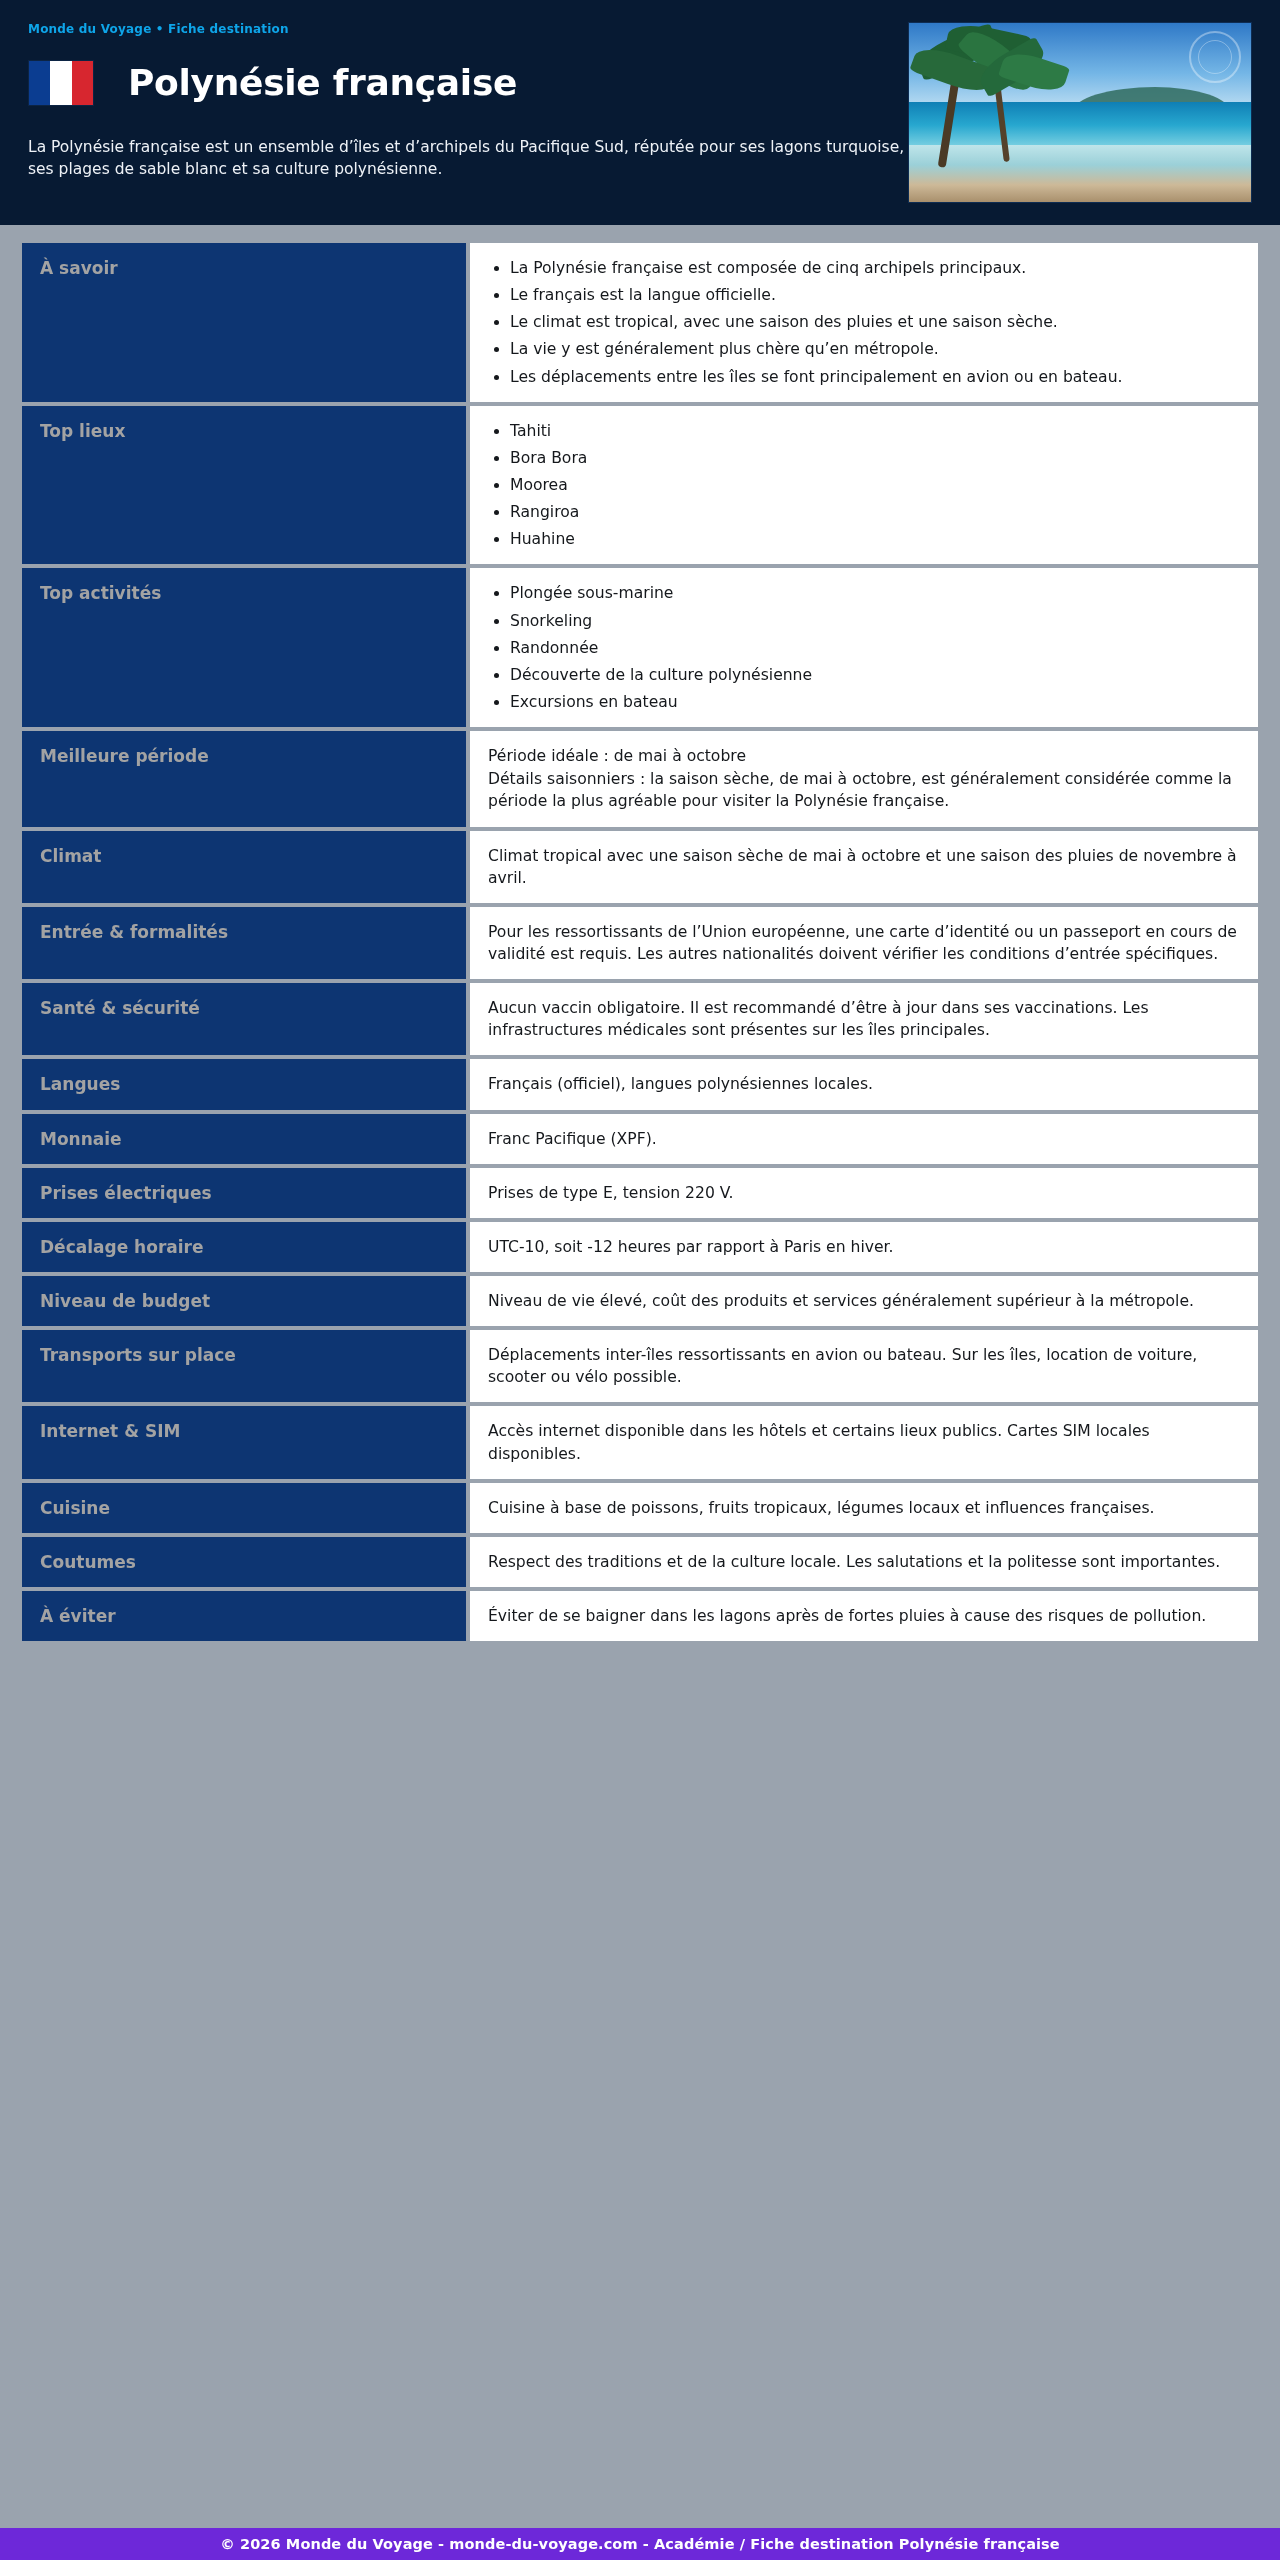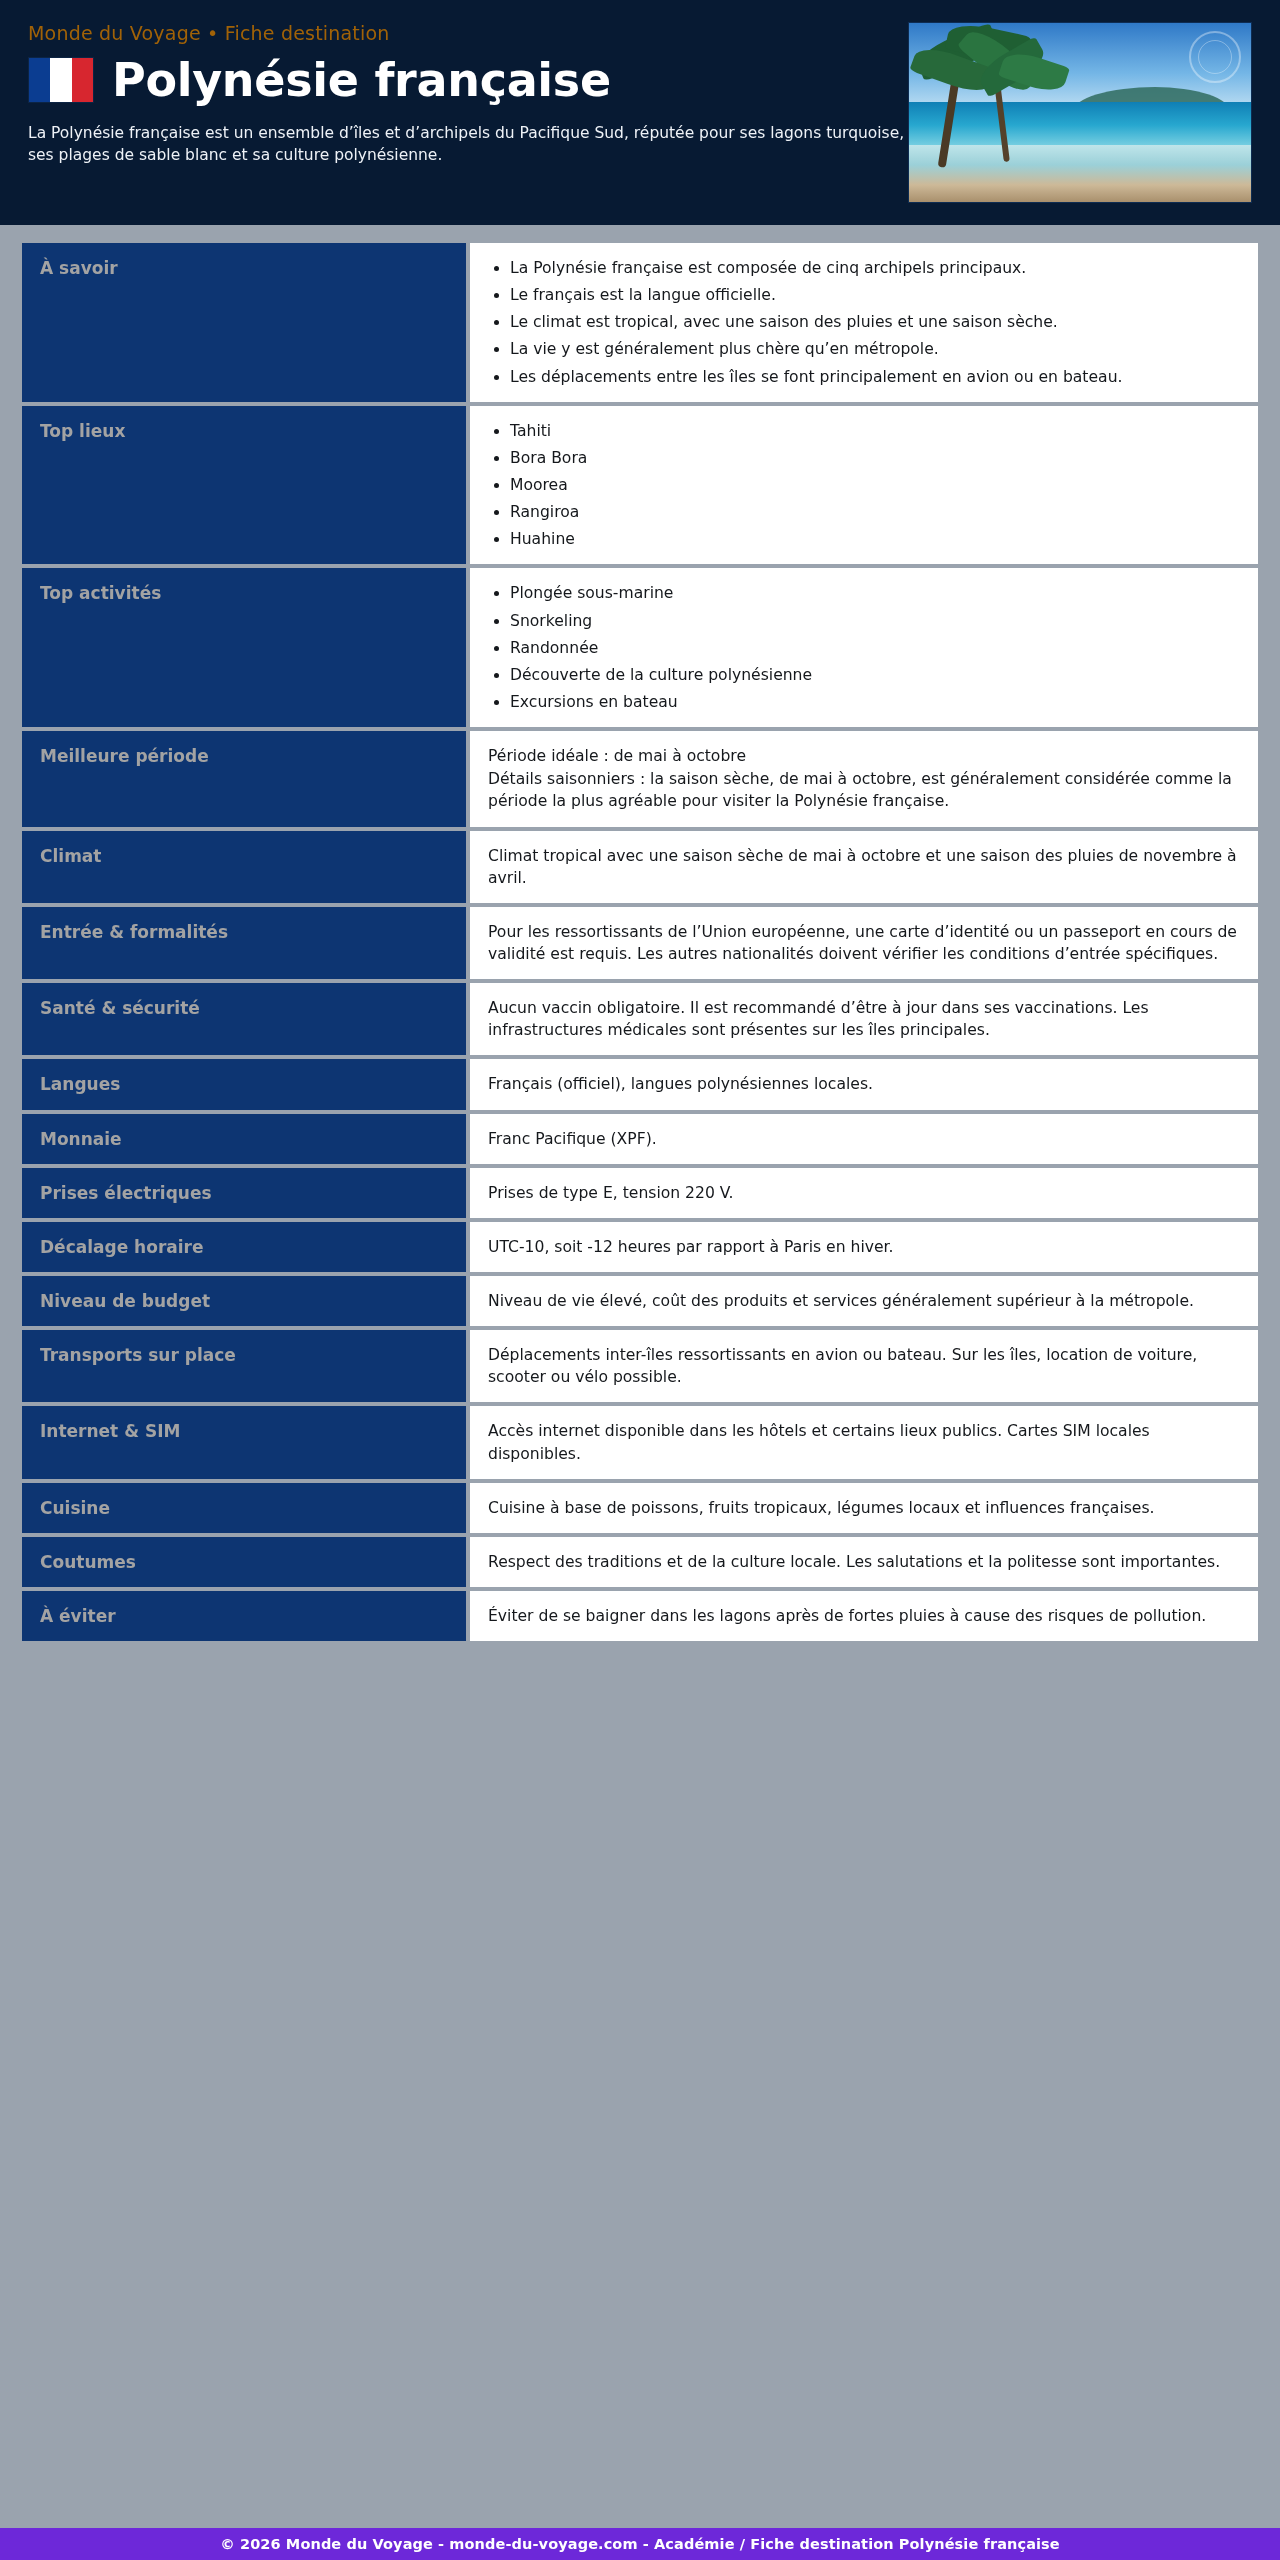--- a/index.html
+++ b/index.html
@@ -21,47 +21,47 @@
 
   
   .header {
     background: #071a33;
     color: #ffffff;
     padding: 22px 28px 20px 28px;
     position: relative;
     min-height: 225px;
   }
   .kicker {
-    font-size: 19px;
-    font-weight: normal;
+    font-size: 12px;
+    font-weight: bold;
     letter-spacing: .2px;
     margin: 0 0 12px 0;
-    color: #a16207;
+    color: #0ea5e9;
   }
   .title-row {
     display: flex;
     align-items: center;
     gap: 18px;
   }
   .flag {
     width: 66px;
     height: 46px;
     display: flex;
     border: 1px solid #0c2444;
     flex: 0 0 auto;
   }
   .flag i { display: block; height: 100%; flex: 1 1 33.33%; }
   .flag .b { background: #0b3d91; }
   .flag .w { background: #ffffff; }
   .flag .r { background: #d7262f; }
   .dest-title {
-    font-size: 46px;
+    font-size: 36px;
     font-weight: bold;
     line-height: 1.05;
-    margin: 0;
+    margin: 16px;
     color: #ffffff;
     letter-spacing: -.3px;
   }
   .intro {
     margin: 18px 0 0 0;
     font-size: 15.5px;
     line-height: 1.42;
     max-width: 880px;
     color: #eef2f7;
   }

